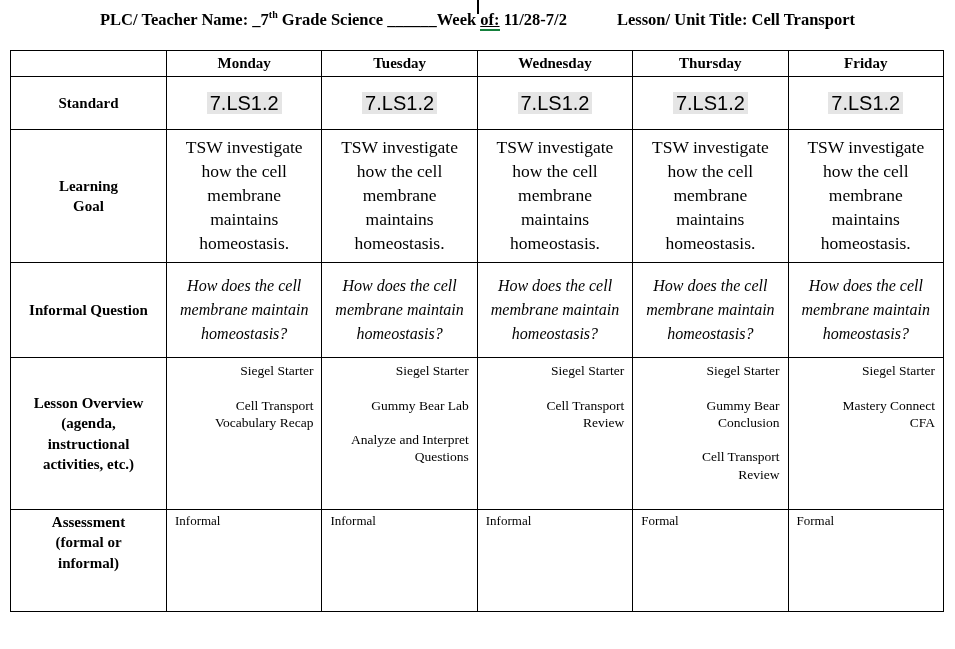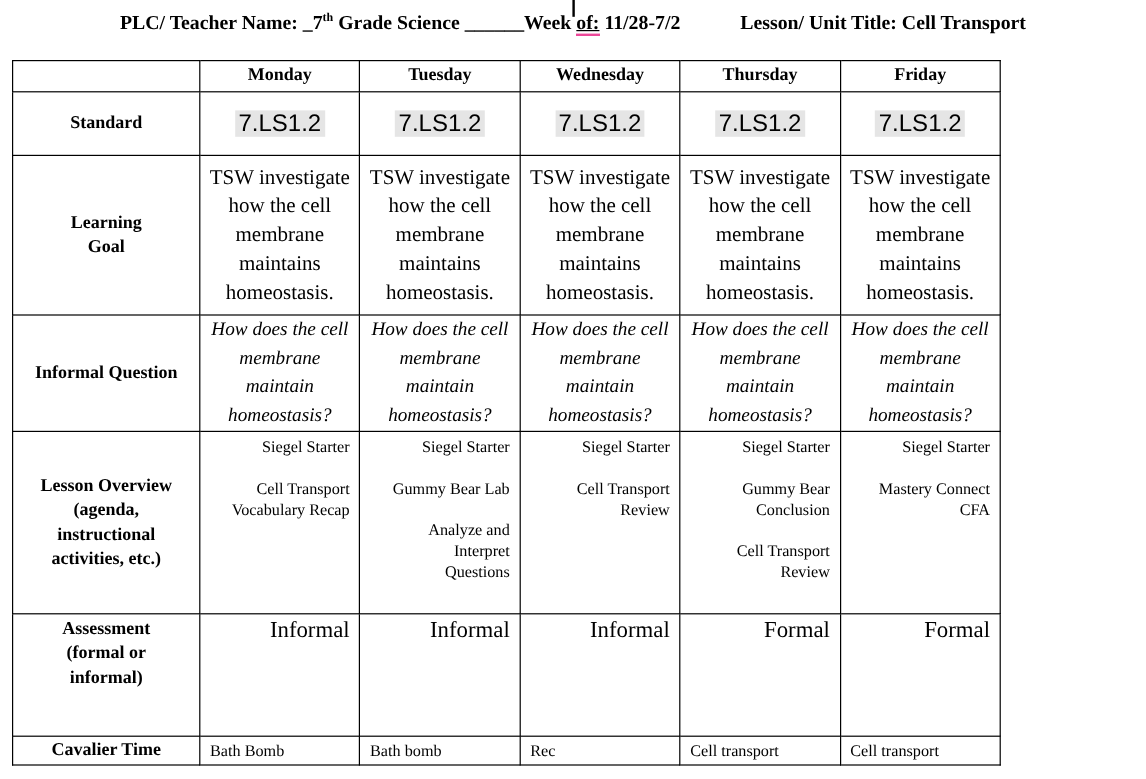--- a/index.html
+++ b/index.html
@@ -10,31 +10,31 @@
     position:relative; overflow:hidden;
   }
   .doc-title {
     position:absolute; top:9px; left:0; width:955px;
     text-align:center; font-weight:bold; font-size:16.5px;
     white-space:nowrap;
   }
   .doc-title sup { font-size:10px; vertical-align:super; }
   .of-word {
     text-decoration:underline;
-    border-bottom:2px solid #ec4899;
+    border-bottom:2px solid #15803d;
     padding-bottom:0px;
   }
   .title-seg4 { margin-left:50px;margin-top:24px; }
   .caret {
     position:absolute; left:477px; top:0;
     width:1.5px; height:14px; background:#000;
   }
   table.plan {
     position:absolute; left:10px; top:50px;
-    width:824px; border-collapse:collapse; table-layout:fixed;
+    width:934px; border-collapse:collapse; table-layout:fixed;
   }
   .plan td {
     border:1.5px solid #000000;
     vertical-align:middle;
     overflow:hidden;
   }
   .day-header {
     font-weight:bold; font-size:15px; text-align:center;
   }
   .row-label {
@@ -60,21 +60,21 @@
     line-height:1.5; white-space:pre-line; padding:0 6px;
   }
   tr.lesson-row td { height:152px; vertical-align:top; }
   tr.lesson-row td.va-mid { vertical-align:middle; }
   .lesson-cell {
     text-align:right; font-size:13.5px; line-height:1.28;
     white-space:pre-line; padding:4px 8px;
   }
   tr.assess-row td { height:102px; vertical-align:top; }
   .assess-label { padding-top:2px; }
-  .assess-cell { font-size:19px; text-align:right; padding:3px 8px; }
+  .assess-cell { font-size:13px; text-align:left; padding:3px 8px; }
   tr.cav-row td { height:24px; }
   .cav-cell { font-size:13.5px; text-align:left; padding:1px 8px; }
 </style>
 </head>
 <body>
 
 <div class="doc-title">
   <span>PLC/ Teacher Name: _7</span><sup>th</sup><span> Grade Science ______Week </span><span class="of-word">of:</span><span> 11/28-7/2</span><span class="title-seg4">Lesson/ Unit Title: Cell Transport</span>
 </div>
 <div class="caret"></div>
@@ -192,22 +192,14 @@
     <td class="row-label assess-label">Assessment
 (formal or
 informal)</td>
     <td class="assess-cell">Informal</td>
     <td class="assess-cell">Informal</td>
     <td class="assess-cell">Informal</td>
     <td class="assess-cell">Formal</td>
     <td class="assess-cell">Formal</td>
   </tr>
 
-  <tr class="cav-row">
-    <td class="row-label">Cavalier Time</td>
-    <td class="cav-cell">Bath Bomb</td>
-    <td class="cav-cell">Bath bomb</td>
-    <td class="cav-cell">Rec</td>
-    <td class="cav-cell">Cell transport</td>
-    <td class="cav-cell">Cell transport</td>
-  </tr>
 </tbody>
   </table>
 
 </body></html>

